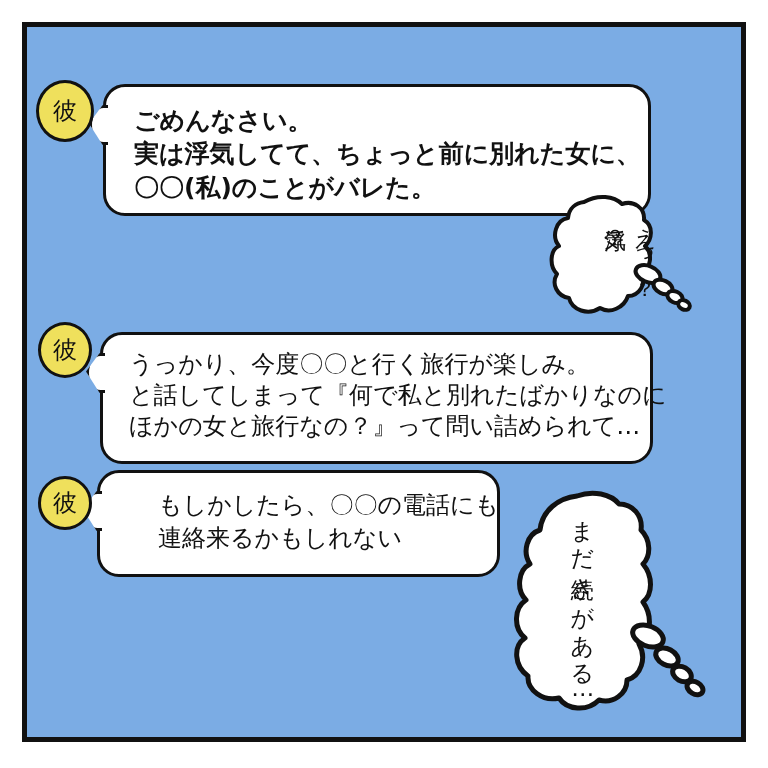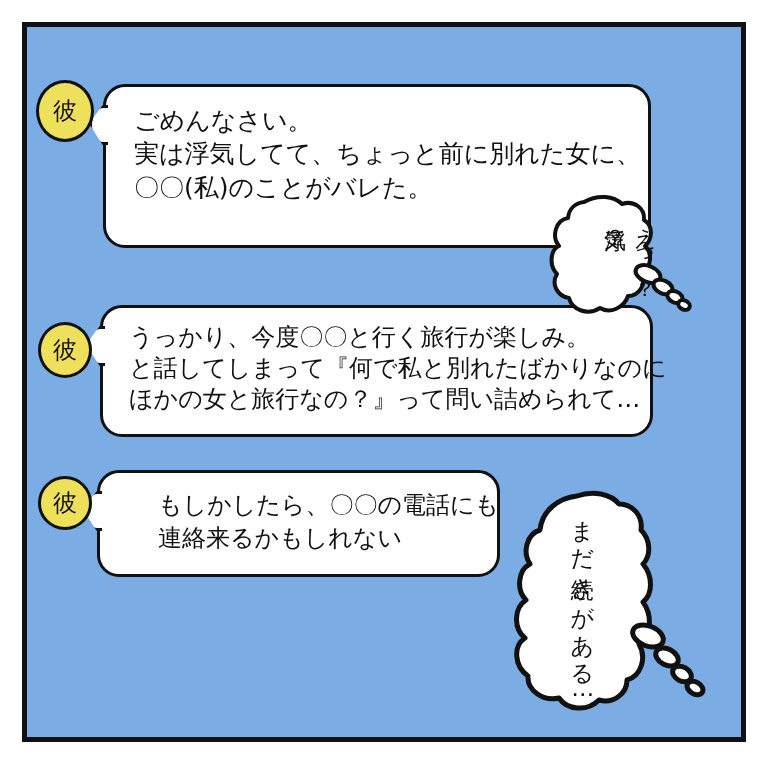--- a/index.html
+++ b/index.html
@@ -93,22 +93,22 @@
   }
   .bubble .tail-cover {
     position: absolute;
     left: 2px;
     top: 16px;
     width: 8px;
     height: 46px;
     background: #ffffff;
   }
 
-  .bubble-1 { left: 103px; top: 84px;  width: 548px; height: 164px; }
-  .bubble-2 { left: 100px; top: 305px; width: 553px; height: 132px; }
+  .bubble-1 { left: 103px; top: 84px;  width: 548px; height: 132px; font-weight: bold; }
+  .bubble-2 { left: 100px; top: 332px; width: 553px; height: 132px; }
   .bubble-3 { left: 97px;  top: 470px; width: 403px; height: 107px; }
 
   .bubble-1 .bubble-text { font-size: 25px; line-height: 1.33; top: 17px; left: 28px; }
   .bubble-2 .bubble-text { font-size: 24px; line-height: 1.30; top: 14px; left: 26px; }
   .bubble-3 .bubble-text { font-size: 24px; line-height: 1.38; top: 16px; left: 26px; margin-left: 32px; }
 
   
   .thought {
     position: absolute;
     z-index: 30;

